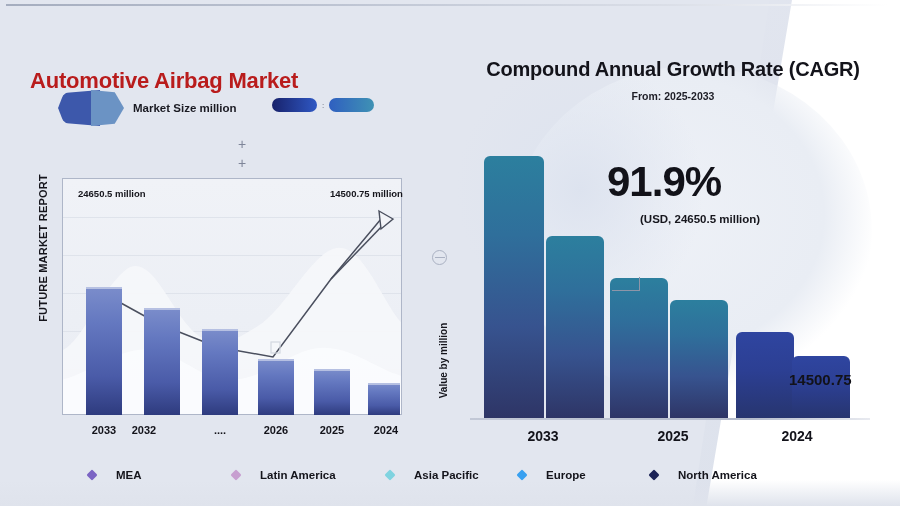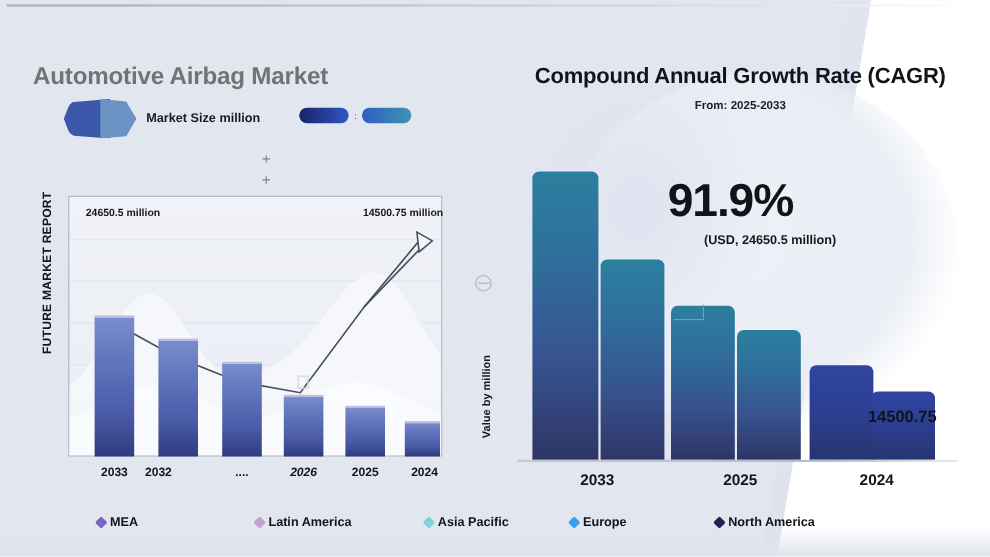--- a/index.html
+++ b/index.html
@@ -38,22 +38,22 @@
     background:radial-gradient(ellipse at 50% 50%, #dde3ef 0%, rgba(221,227,239,0) 70%);
     border-radius:50%;
   }
   .bg-bottom-fade{
     position:absolute; left:0; bottom:0; width:900px; height:26px;
     background:linear-gradient(180deg, rgba(226,230,239,0) 0%, #dfe3ec 100%);
   }
 
   
   .main-title{
-    position:absolute; left:30px; top:56px;
-    font-size:22px; font-weight:bold; color:#737373; letter-spacing:-.2px;text-align:center;
+    position:absolute; left:30px; top:68px;
+    font-size:22px; font-weight:bold; color:#b91c1c; letter-spacing:-.2px;text-align:center;
   }
   .logo-row{ position:absolute; left:58px; top:90px; display:flex; align-items:center; gap:9px; }
   .hex-logo{ width:66px; height:36px; position:relative; }
   .hex-logo .left{
     position:absolute; left:0; top:0; width:42px; height:36px;
     background:#3d58ab;
     clip-path:polygon(0% 50%, 14% 8%, 100% 0%, 100% 100%, 14% 92%);
     border-radius:18px 0 0 18px;
   }
   .hex-logo .right{
@@ -161,21 +161,21 @@
   .bracket-mark{
     position:absolute; left:612px; top:277px; width:28px; height:14px;
     border-bottom:1.3px solid #8e95a8; border-right:1.3px solid #8e95a8;
   }
 
   
   .legend{
     position:absolute; left:0; top:462px; width:900px; height:26px;
     display:flex; align-items:center;
   }
-  .legend-item{ position:absolute; display:flex; align-items:center; gap:4px; }
+  .legend-item{ position:absolute; display:flex; align-items:center; gap:20px; }
   .diamond{ width:8px; height:8px; transform:rotate(45deg); border-radius:1.5px; }
   .legend-item span.txt{ font-size:11.5px; font-weight:bold; color:#14141b; white-space:nowrap; }
 </style>
 </head>
 <body>
 
 <div id="stage">
 
   <div class="bg-panel"></div>
   <div class="bg-panel-2"></div>
@@ -239,21 +239,21 @@
     <div class="bar-l" style="left:140px; width:36px; height:86px;"></div>
     <div class="bar-l" style="left:196px; width:36px; height:56px;"></div>
     <div class="bar-l" style="left:252px; width:36px; height:46px;"></div>
     <div class="bar-l" style="left:306px; width:32px; height:32px;"></div>
   </div>
 
   <div class="xlabels">
     <span style="left:10px;  width:64px;">2033</span>
     <span style="left:50px;  width:64px;">2032</span>
     <span style="left:126px; width:64px;">....</span>
-    <span style="left:182px; width:64px;font-style:italic;">2026</span>
+    <span style="left:182px; width:64px;">2026</span>
     <span style="left:238px; width:64px;">2025</span>
     <span style="left:292px; width:64px;">2024</span>
   </div>
 
   <div class="cagr-title">Compound Annual Growth Rate (CAGR)</div>
   <div class="cagr-sub">From: 2025-2033</div>
 
   <div class="right-axis-label">Value by million</div>
 
   <div class="bars-right">

